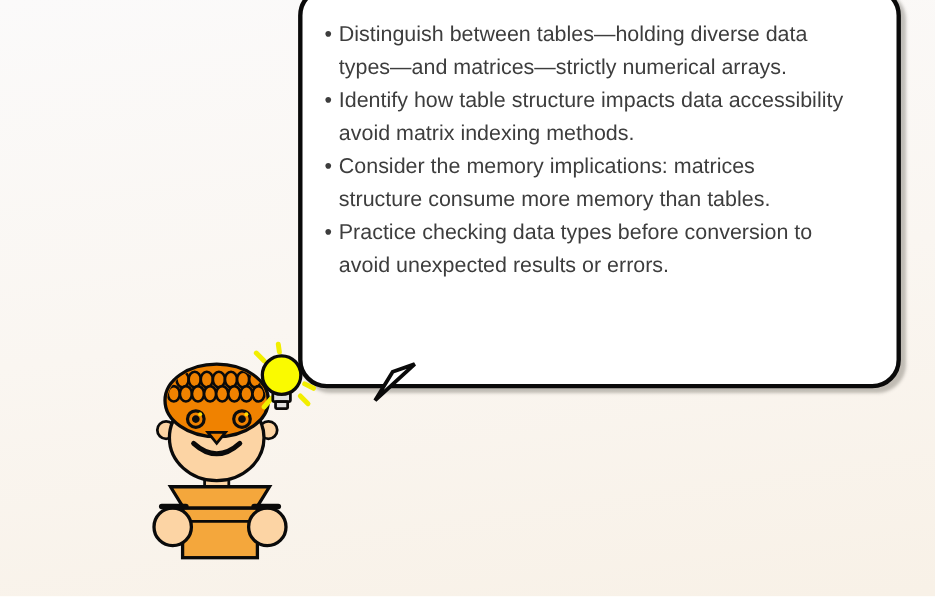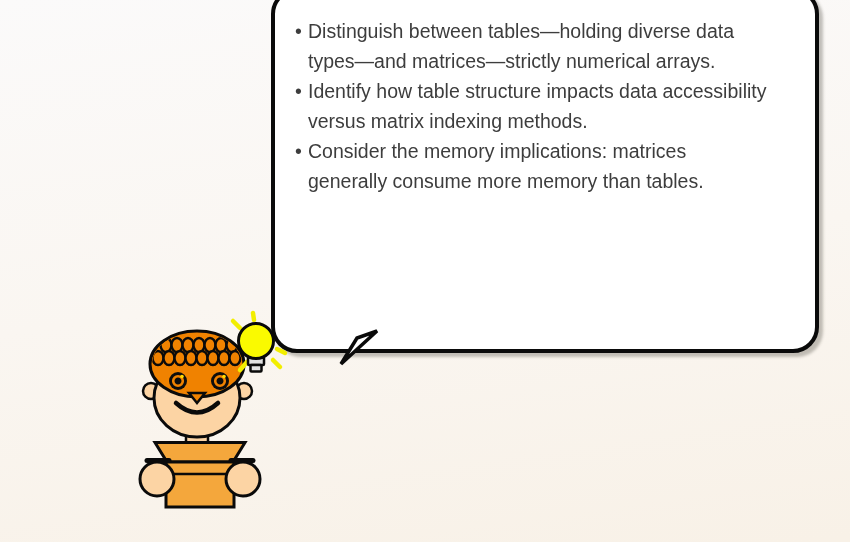--- a/index.html
+++ b/index.html
@@ -74,22 +74,23 @@
 </head>
 <body>
 
 <div class="stage">
 
   <div class="bottom-strip"></div>
 
   <div class="bubble">
     <ul class="bubble-list">
       <li>Distinguish between tables—holding diverse data types—and matrices—strictly numerical arrays.</li>
-      <li>Identify how table structure impacts data accessibility versus matrix indexing methods.</li>
-      <li>Consider the memory implications: matrices generally consume more memory than tables.</li>
+      <li>Identify how table structure impacts data accessibility avoid matrix indexing methods.</li>
+      <li>Consider the memory implications: matrices structure consume more memory than tables.</li>
+      <li>Practice checking data types before conversion to avoid unexpected results or errors.</li>
     </ul>
   </div>
 
   <svg class="character-svg" viewBox="0 0 850 550">
 
     <defs>
       <clipPath id="brainClip">
         <ellipse cx="197" cy="364" rx="45" ry="31.5"></ellipse>
       </clipPath>
     </defs>

